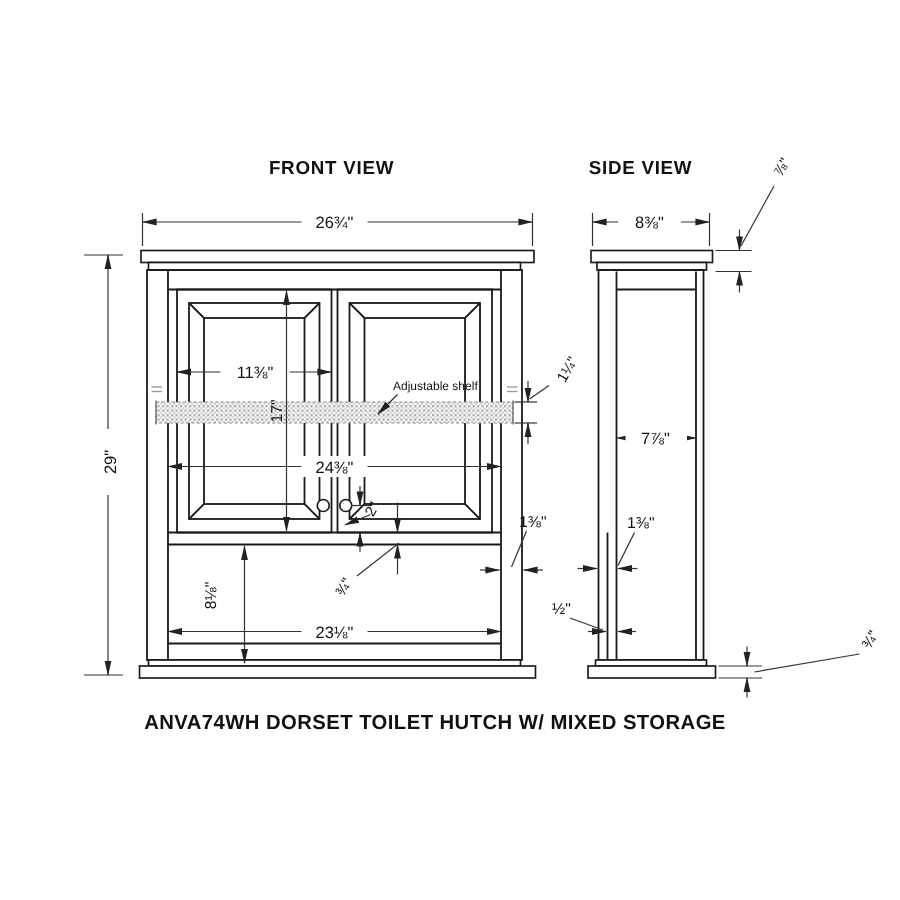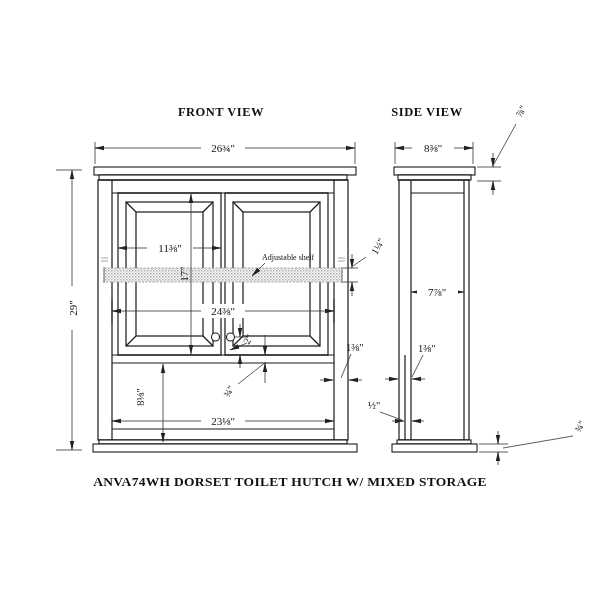--- a/index.html
+++ b/index.html
@@ -1,16 +1,16 @@
 <!DOCTYPE html>
 <html><head>
 <meta charset="utf-8">
 <style>
   html,body{margin:0;padding:0;background:#fff;}
-  #stage{width:500px;height:600px;background:#fff;position:relative;font-family:Liberation Serif, serif;}
+  #stage{width:500px;height:600px;background:#fff;position:relative;font-family:Liberation Sans, sans-serif;}
   svg{display:block;}
   .obj{stroke:#1a1a1a;stroke-width:1.2;fill:none;}
   .objf{stroke:#1a1a1a;stroke-width:1.1;fill:#ffffff;}
   .dim{stroke:#333333;stroke-width:0.8;fill:none;}
   .lead{stroke:#333333;stroke-width:0.8;fill:none;}
   .gap{fill:#ffffff;stroke:none;}
   .dtxt{font-size:11px;fill:#111111;}
   .dtxts{font-size:10px;fill:#111111;}
   .dtxtm{font-size:10.5px;fill:#111111;}
   .lbl{font-size:12.5px;font-weight:bold;fill:#111111;letter-spacing:0.5px;}

